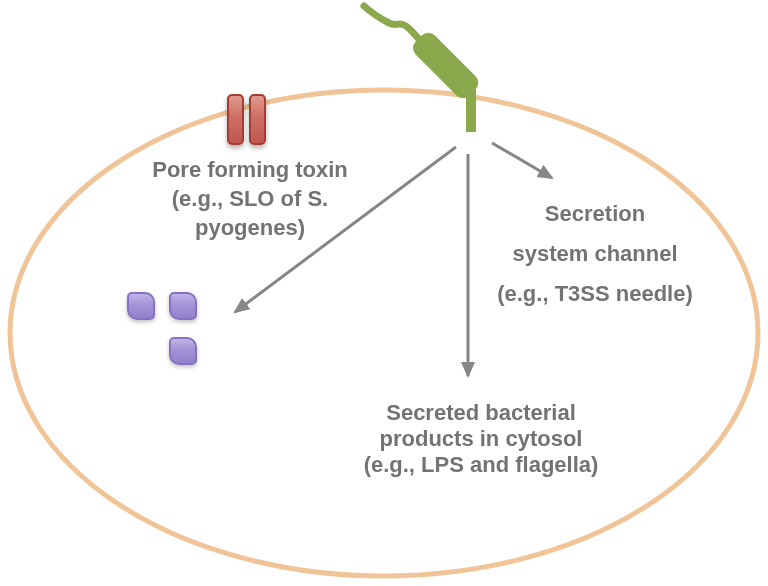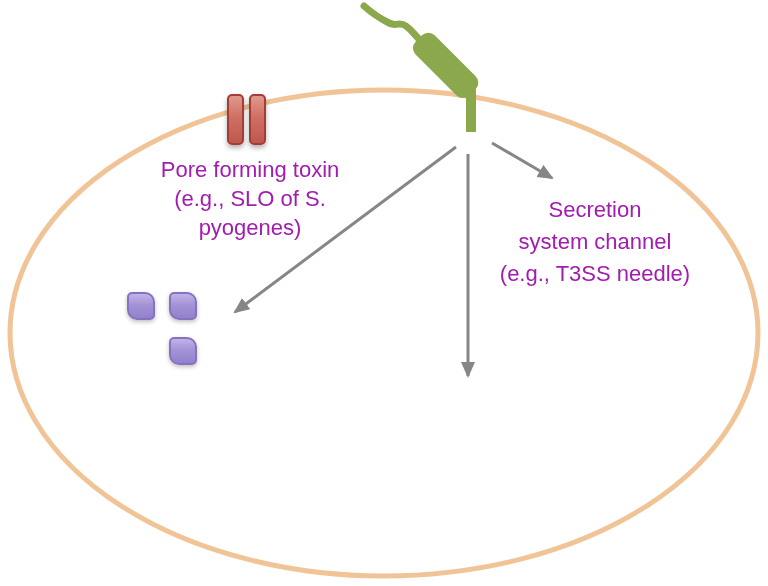--- a/index.html
+++ b/index.html
@@ -7,28 +7,28 @@
     position:relative;
     width:768px; height:586px;
     background:#ffffff;
     overflow:hidden;
     font-family:"Liberation Sans", sans-serif;
   }
   .diagram-svg { position:absolute; left:0; top:0; }
 
   .label {
     position:absolute;
-    font-weight:normal;
+    font-weight:bold;
     font-size:22px;
-    color:#a21caf;
+    color:#737373;
     text-align:center;
     white-space:pre;
   }
   .lh29 { line-height:29px; }
-  .lh28 { line-height:32px; }
+  .lh28 { line-height:40px; }
   .lh26 { line-height:26px; }
 
   .toxin-channel {
     position:absolute;
     width:17px; height:51px;
     box-sizing:border-box;
     border:2px solid #a43d36;
     border-radius:5px;
     background:linear-gradient(180deg, #e09a8d 0%, #cf6f63 45%, #bf584e 100%);
     box-shadow:0 3px 5px rgba(0,0,0,0.30);
@@ -78,14 +78,17 @@
 
   <div class="label lh29" style="left:130px; top:155px; width:240px;">Pore forming toxin
 (e.g., SLO of S.
 pyogenes)</div>
 
   <div class="label lh28" style="left:470px; top:194px; width:250px;">Secretion
 system channel
 (e.g., T3SS needle)</div>
 
 
+  <div class="label lh26" style="left:331px; top:400px; width:300px;">Secreted bacterial
+products in cytosol
+(e.g., LPS and flagella)</div>
 
 </div>
 
 </body></html>

